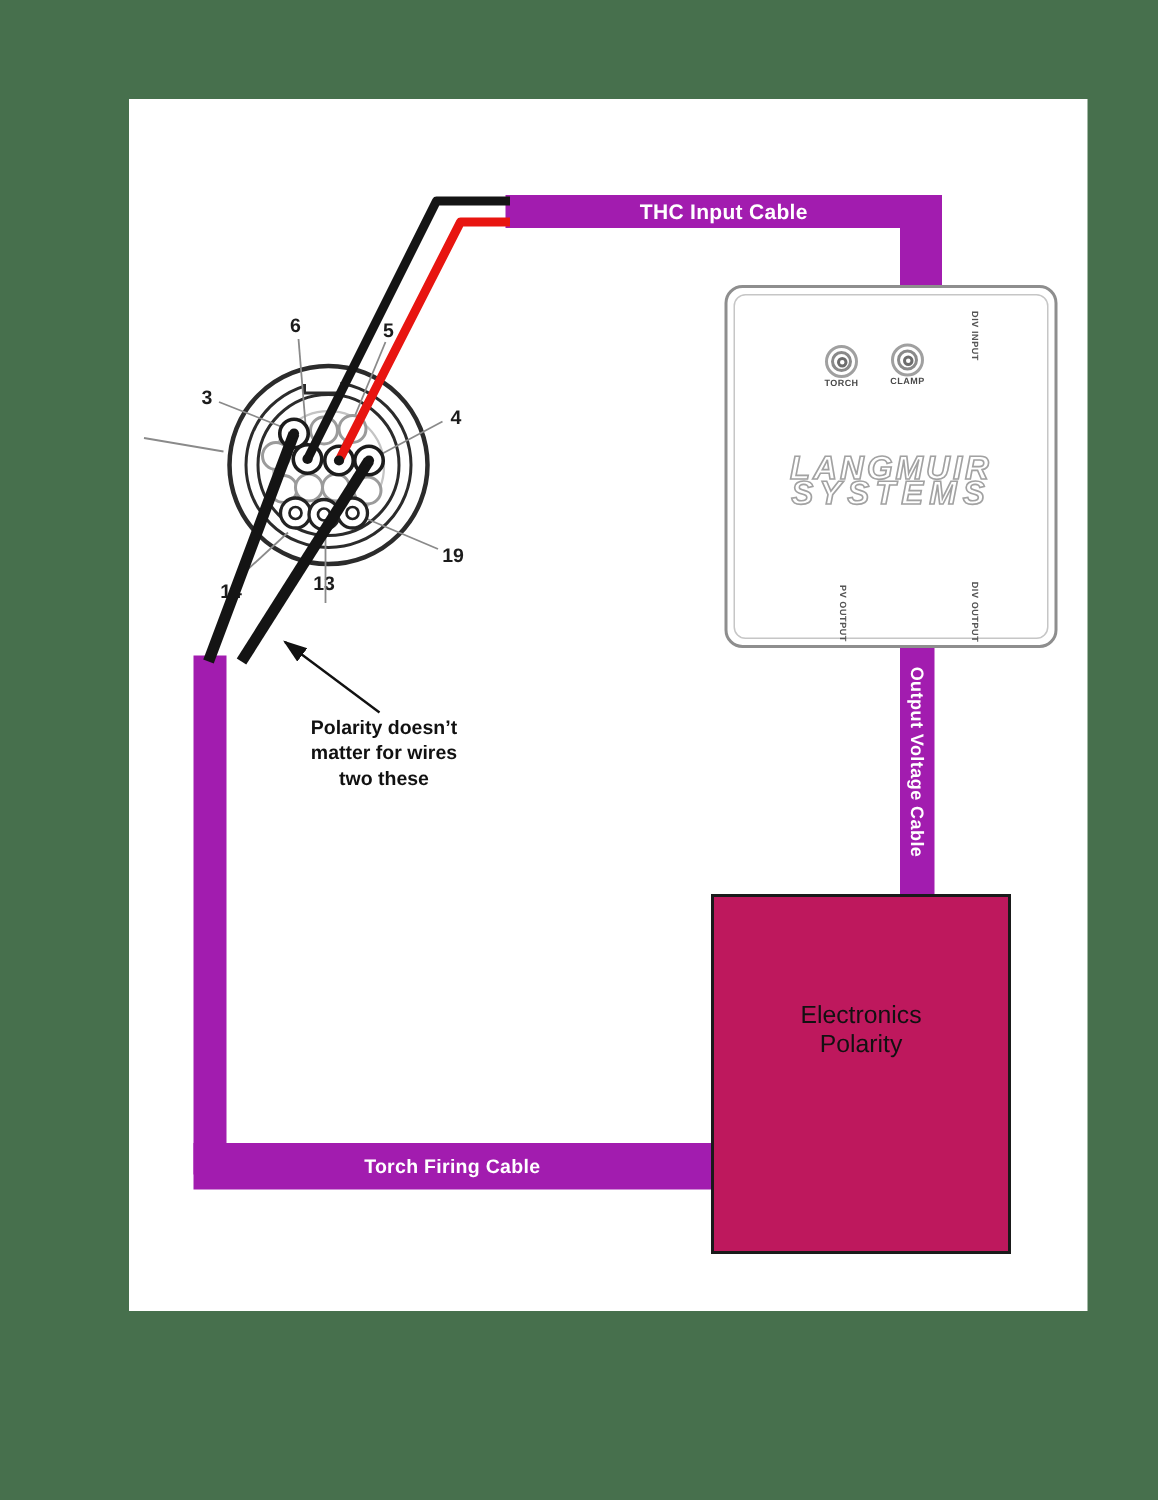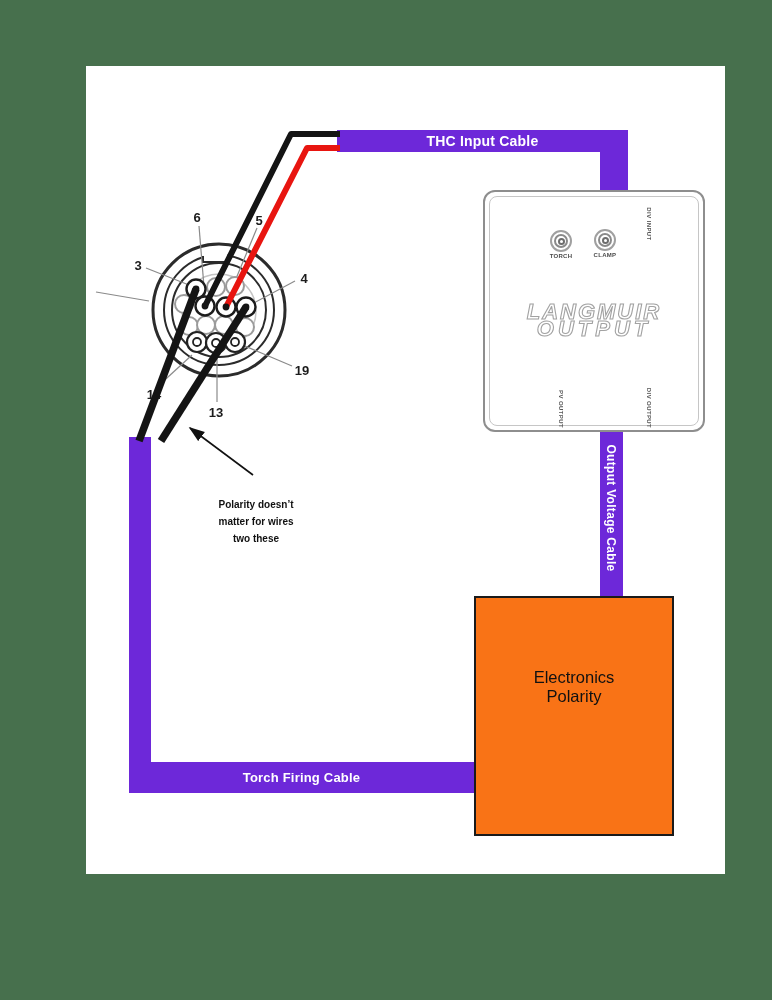--- a/index.html
+++ b/index.html
@@ -11,21 +11,21 @@
     position:relative;
     width:772px;height:1000px;
     background:#47704d;
     overflow:hidden;
   }
   .page{
     position:absolute;left:86px;top:66px;width:639px;height:808px;
     background:#ffffff;
   }
   
-  .cable{position:absolute;background:#6d28d9;}
+  .cable{position:absolute;background:#a21caf;}
   .cable-thc-h{left:337px;top:130px;width:291px;height:22px;
     display:flex;align-items:center;justify-content:center;}
   .cable-thc-v{left:600px;top:130px;width:28px;height:65px;}
   .cable-output{left:600px;top:425px;width:23px;height:173px;}
   .cable-firing-v{left:129px;top:437px;width:22px;height:346px;}
   .cable-firing-h{left:129px;top:762px;width:345px;height:31px;
     display:flex;align-items:center;justify-content:center;}
   .cable-label{
     color:#ffffff;font-weight:bold;font-size:14px;letter-spacing:.2px;white-space:nowrap;
   }
@@ -72,30 +72,30 @@
   }
   .brand-1{font-size:22px;letter-spacing:2px;}
   .brand-2{font-size:22px;letter-spacing:4px;margin-top:-3px;}
   .vim-port{
     position:absolute;transform:translate(-50%,-50%) rotate(90deg);
     font-size:6px;font-weight:bold;color:#555;letter-spacing:.4px;white-space:nowrap;
   }
   
   .enclosure{
     position:absolute;left:474px;top:596px;width:196px;height:236px;
-    background:#f97316;border:2px solid #1a1a1a;
+    background:#be185d;border:2px solid #1a1a1a;
     text-align:center;box-sizing:content-box;
   }
   .enclosure-text{
     margin-top:70px;font-size:16.5px;line-height:19px;color:#111;
   }
   
   .note{
-    position:absolute;left:176px;top:496px;width:160px;text-align:center;
-    font-size:10px;font-weight:bold;line-height:17px;color:#111;
+    position:absolute;left:176px;top:476px;width:160px;text-align:center;
+    font-size:13px;font-weight:bold;line-height:17px;color:#111;
   }
 </style>
 </head>
 <body>
 
 <div class="canvas">
   <div class="page"></div>
 
   <div class="cable cable-thc-h">
     <span class="cable-label">THC Input Cable</span>
@@ -106,21 +106,21 @@
   <div class="cable cable-firing-h">
     <span class="cable-label">Torch Firing Cable</span>
   </div>
   <div class="cable-label-rot">Output Voltage Cable</div>
 
   <div class="pin-num" style="left:138px;top:265px">3</div>
   <div class="pin-num" style="left:304px;top:278px">4</div>
   <div class="pin-num" style="left:259px;top:220px">5</div>
   <div class="pin-num" style="left:197px;top:217px">6</div>
   <div class="pin-num" style="left:302px;top:370px">19</div>
-  <div class="pin-num" style="left:216px;top:412px">13</div>
+  <div class="pin-num" style="left:216px;top:389px">13</div>
   <div class="pin-num" style="left:154px;top:394px">14</div>
 
   <svg class="diagram-svg" width="772" height="1000" viewBox="0 0 772 1000">
     <defs>
       <marker id="ah" markerWidth="12" markerHeight="10" refX="9" refY="3.5" orient="auto">
         <path d="M0,0 L10,3.5 L0,7 Z" fill="#111"></path>
       </marker>
     </defs>
 
     <g>
@@ -195,21 +195,21 @@
     </div>
     <div class="jack" style="left:109px;top:37px">
       <div class="jack-mid">
           <div class="jack-core"></div>
         </div>
     </div>
     <div class="jack-label" style="left:76px;top:64px">TORCH</div>
     <div class="jack-label" style="left:120px;top:63px">CLAMP</div>
     <div class="brand">
       <span class="brand-line brand-1">LANGMUIR</span>
-      <span class="brand-line brand-2">OUTPUT</span>
+      <span class="brand-line brand-2">SYSTEMS</span>
     </div>
     <div class="vim-port" style="left:164px;top:32px">DIV INPUT</div>
     <div class="vim-port" style="left:76px;top:217px">PV OUTPUT</div>
     <div class="vim-port" style="left:164px;top:216px">DIV OUTPUT</div>
   </div>
 
   <div class="enclosure">
     <div class="enclosure-text">
       <div>Electronics</div>
       <div>Polarity</div>

